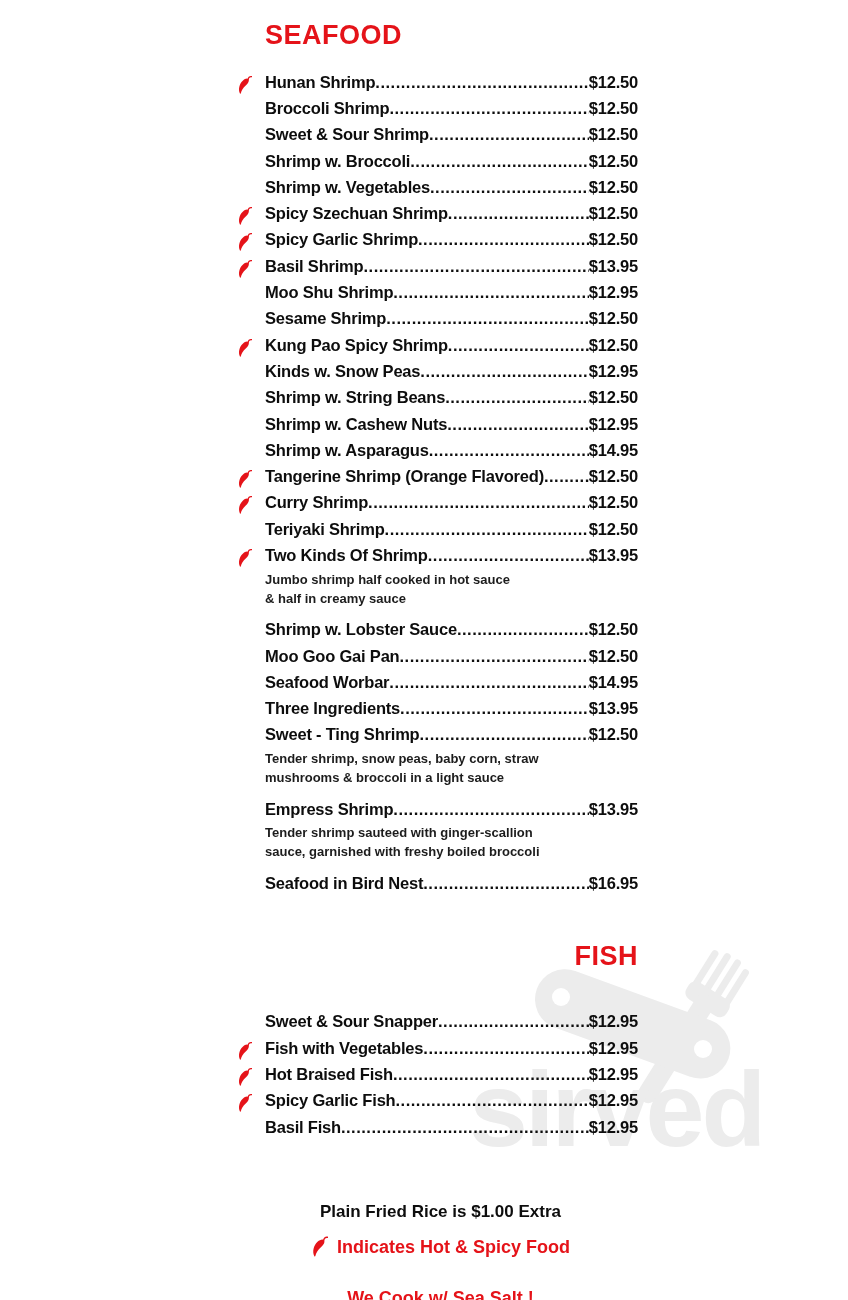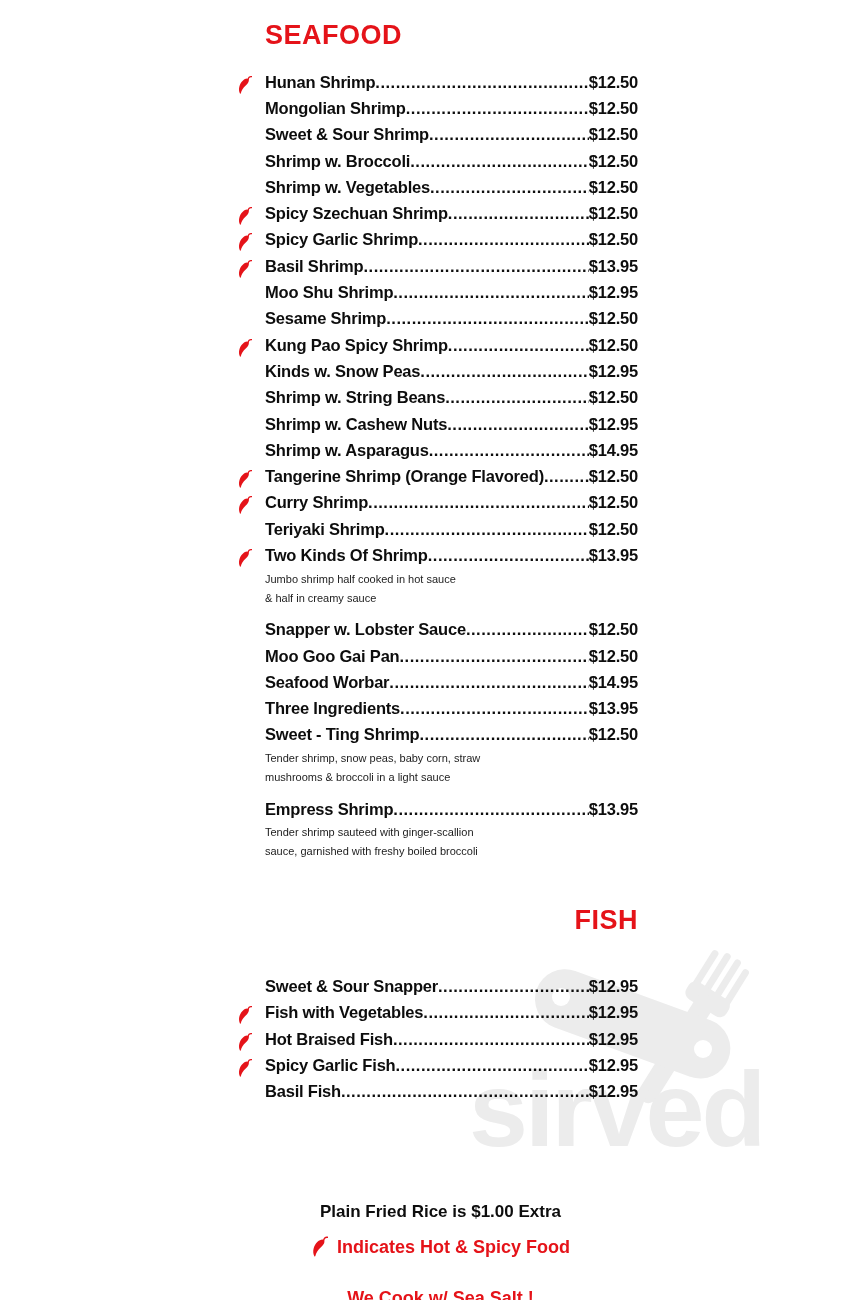--- a/index.html
+++ b/index.html
@@ -44,21 +44,21 @@
   .item-name { flex: none; white-space: nowrap; }
   .dots { flex: 1 1 0; min-width: 0; overflow: hidden; white-space: nowrap; }
   .dots::after {
     content: "....................................................................";
     font-weight: 700; letter-spacing: 0.5px;
   }
   .item-price { flex: none; white-space: nowrap; }
 
   .item-desc {
     margin: 1px 0 9px 28px;
-    font-size: 11px; font-weight: 400; letter-spacing: 0;
+    font-size: 13px; font-weight: 700; letter-spacing: 0;
     line-height: 19px; color: #1c1c1c; max-width: 360px;
   }
 
   
   .footer {
     position: absolute; left: 240px; top: 1202px; width: 401px;
     text-align: center; z-index: 1;
   }
   .foot-black { font-size: 17px; font-weight: 700; color: #0d0d0d; }
   .foot-red-row {
@@ -106,21 +106,21 @@
               <path d="M3.4,24.6 C1.3,20.2 2.6,13.6 6.9,9.6 C9.5,7.2 12.5,6.3 13.7,7.9 C15,9.6 13.7,12.5 10.5,15.5 C7.4,18.3 5.2,21.7 4.7,24.4 C4.5,25.5 3.8,25.5 3.4,24.6 Z"></path>
               <path d="M13.3,8.5 C13.6,5.9 15.1,4.4 17.5,4.8" fill="none" stroke="currentColor" stroke-width="1.6" stroke-linecap="round"></path>
             </svg>
           </span>
           <span class="item-name">Hunan Shrimp</span>
           <span class="dots"></span>
           <span class="item-price">$12.50</span>
         </div>
         <div class="menu-item">
           <span class="chili-slot"></span>
-          <span class="item-name">Mongolian Shrimp</span>
+          <span class="item-name">Broccoli Shrimp</span>
           <span class="dots"></span>
           <span class="item-price">$12.50</span>
         </div>
         <div class="menu-item">
           <span class="chili-slot"></span>
           <span class="item-name">Sweet &amp; Sour Shrimp</span>
           <span class="dots"></span>
           <span class="item-price">$12.50</span>
         </div>
         <div class="menu-item">
@@ -253,21 +253,21 @@
           <span class="item-name">Two Kinds Of Shrimp</span>
           <span class="dots"></span>
           <span class="item-price">$13.95</span>
         </div>
         <div class="item-desc">
           <div>Jumbo shrimp half cooked in hot sauce</div>
           <div>&amp; half in creamy sauce</div>
         </div>
         <div class="menu-item">
           <span class="chili-slot"></span>
-          <span class="item-name">Snapper w. Lobster Sauce</span>
+          <span class="item-name">Shrimp w. Lobster Sauce</span>
           <span class="dots"></span>
           <span class="item-price">$12.50</span>
         </div>
         <div class="menu-item">
           <span class="chili-slot"></span>
           <span class="item-name">Moo Goo Gai Pan</span>
           <span class="dots"></span>
           <span class="item-price">$12.50</span>
         </div>
         <div class="menu-item">
@@ -294,20 +294,26 @@
         </div>
         <div class="menu-item">
           <span class="chili-slot"></span>
           <span class="item-name">Empress Shrimp</span>
           <span class="dots"></span>
           <span class="item-price">$13.95</span>
         </div>
         <div class="item-desc">
           <div>Tender shrimp sauteed with ginger-scallion</div>
           <div>sauce, garnished with freshy boiled broccoli</div>
+        </div>
+        <div class="menu-item">
+          <span class="chili-slot"></span>
+          <span class="item-name">Seafood in Bird Nest</span>
+          <span class="dots"></span>
+          <span class="item-price">$16.95</span>
         </div>
       </section>
       <section class="menu-section">
         <h2 class="section-title">FISH</h2>
         <div class="menu-item">
           <span class="chili-slot"></span>
           <span class="item-name">Sweet &amp; Sour Snapper</span>
           <span class="dots"></span>
           <span class="item-price">$12.95</span>
         </div>

